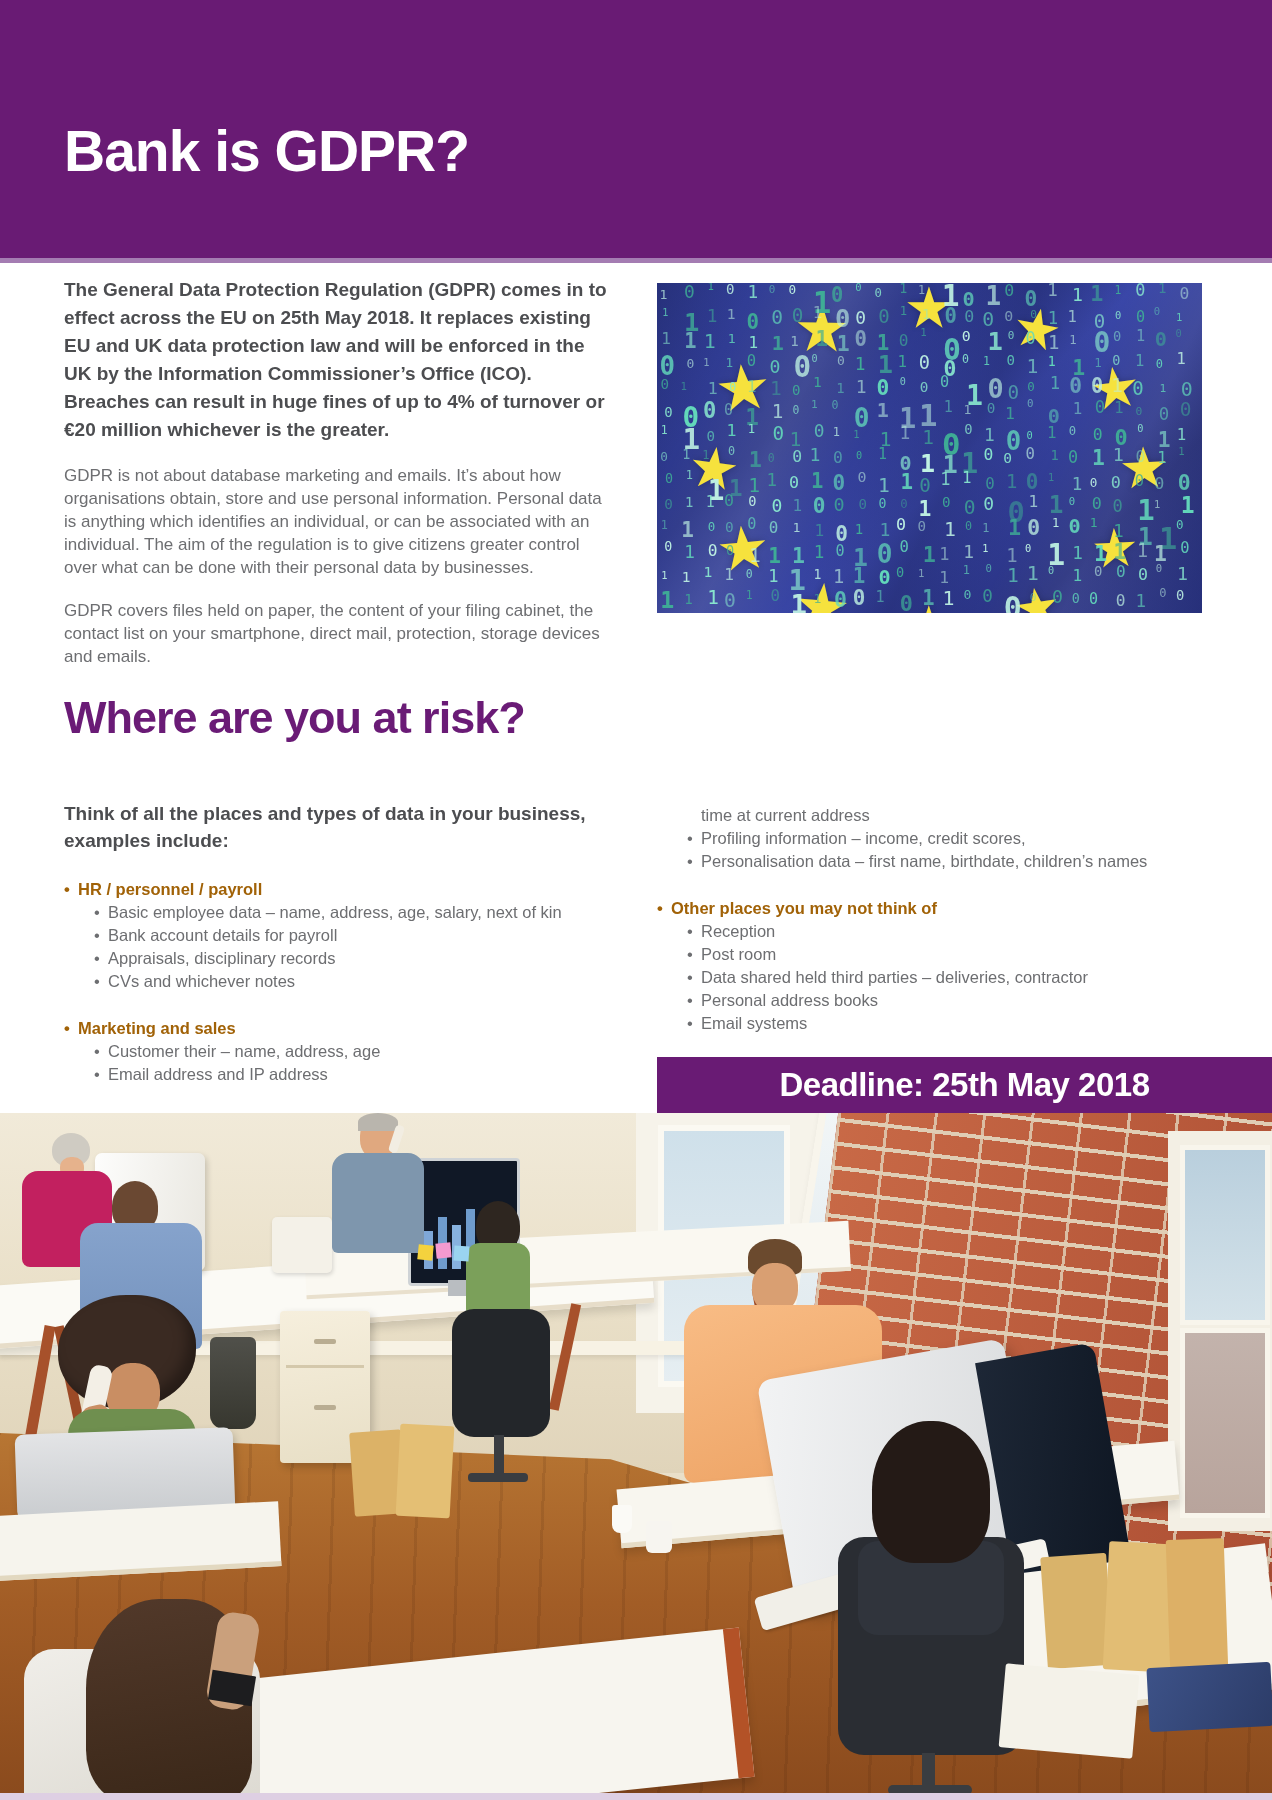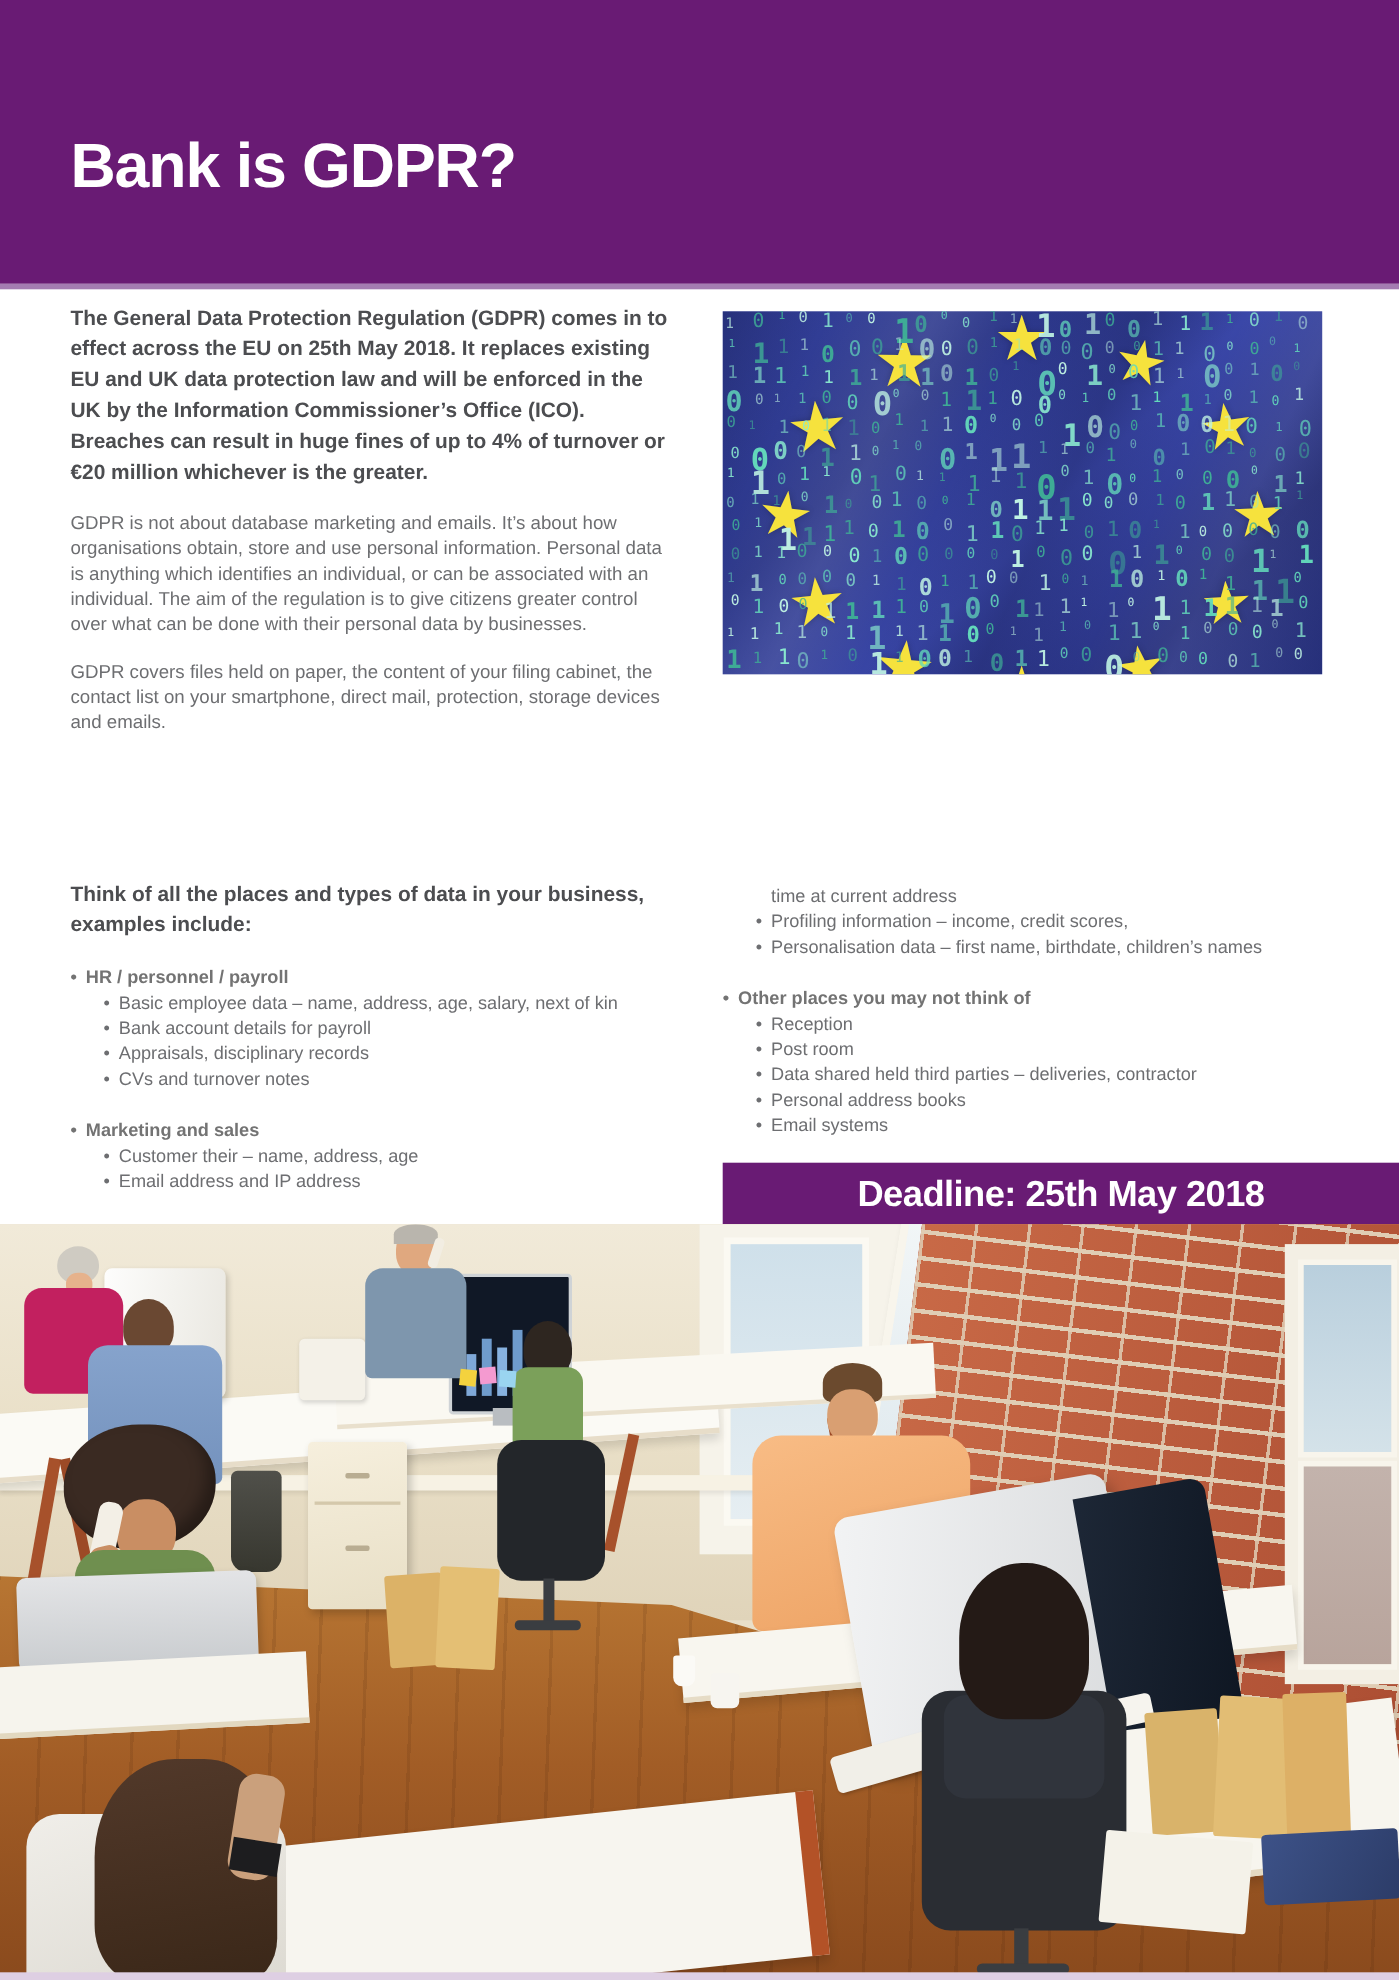--- a/index.html
+++ b/index.html
@@ -25,21 +25,21 @@
   .flag .digit{position:absolute;font-family:"DejaVu Sans Mono",monospace;line-height:1;}
 
   
   .risk-heading{position:absolute;left:64px;top:692px;color:#6a1b76;font-size:45px;font-weight:bold;letter-spacing:-1px;}
   .col-left{position:absolute;left:64px;top:800px;width:560px;}
   .col-right{position:absolute;left:657px;top:804px;width:600px;}
   .subheading{font-size:19px;line-height:27px;font-weight:bold;color:#4c4d50;margin:0 0 24px 0;}
   .li{position:relative;padding-left:14px;font-size:16.5px;line-height:23px;color:#6d6e71;}
   .li::before{content:"\2022";position:absolute;left:0;top:0;}
   .li.lvl2{margin-left:30px;}
-  .li.head{font-weight:bold;color:#737373;}
+  .li.head{font-weight:bold;color:#a16207;}
   .li.cont{margin-left:30px;}
   .li.cont::before{content:"";}
   .grp{margin-bottom:24px;}
 
   
   .deadline{position:absolute;left:657px;top:1057px;width:615px;height:56px;background:#691b74;
             color:#ffffff;font-size:33px;font-weight:bold;text-align:center;line-height:56px;letter-spacing:-0.5px;}
 
   
   .photo{position:absolute;left:0;top:1113px;width:1272px;height:687px;overflow:hidden;background:#e9dfc9;}
@@ -426,29 +426,30 @@
       <span class="digit" style="font-size: 15.7098px; left: 519.855px; top: 143.555px; color: rgb(138, 233, 207); opacity: 0.85;">1</span>
       <span class="digit" style="font-size: 10.5907px; left: 521.321px; top: 163.476px; color: rgb(63, 174, 150); opacity: 0.71;">1</span>
       <span class="digit" style="font-size: 21.5357px; font-weight: bold; left: 520.731px; top: 188.841px; color: rgb(99, 217, 187); opacity: 0.8;">0</span>
       <span class="digit" style="font-size: 22.9345px; font-weight: bold; left: 523.696px; top: 210.681px; color: rgb(99, 217, 187); opacity: 0.98;">1</span>
       <span class="digit" style="font-size: 12.4713px; left: 518.941px; top: 235.928px; color: rgb(99, 217, 187); opacity: 0.9;">0</span>
       <span class="digit" style="font-size: 15.3843px; left: 523.188px; top: 258.253px; color: rgb(99, 217, 187); opacity: 0.89;">0</span>
       <span class="digit" style="font-size: 18.269px; left: 520.016px; top: 282.489px; color: rgb(138, 233, 207); opacity: 0.77;">1</span>
       <span class="digit" style="font-size: 13.7501px; left: 519.071px; top: 305.849px; color: rgb(191, 242, 227); opacity: 0.88;">0</span>
     </div>
 
+  <div class="risk-heading">Where are you at risk?</div>
 
   <div class="col-left">
     <p class="subheading">Think of all the places and types of data in your business, examples include:</p>
     <div class="grp">
       <div class="li head">HR / personnel / payroll</div>
       <div class="li lvl2">Basic employee data – name, address, age, salary, next of kin</div>
       <div class="li lvl2">Bank account details for payroll</div>
       <div class="li lvl2">Appraisals, disciplinary records</div>
-      <div class="li lvl2">CVs and turnover notes</div>
+      <div class="li lvl2">CVs and whichever notes</div>
     </div>
     <div class="grp">
       <div class="li head">Marketing and sales</div>
       <div class="li lvl2">Customer their – name, address, age</div>
       <div class="li lvl2">Email address and IP address</div>
     </div>
   </div>
 
   <div class="col-right">
     <div class="grp">

